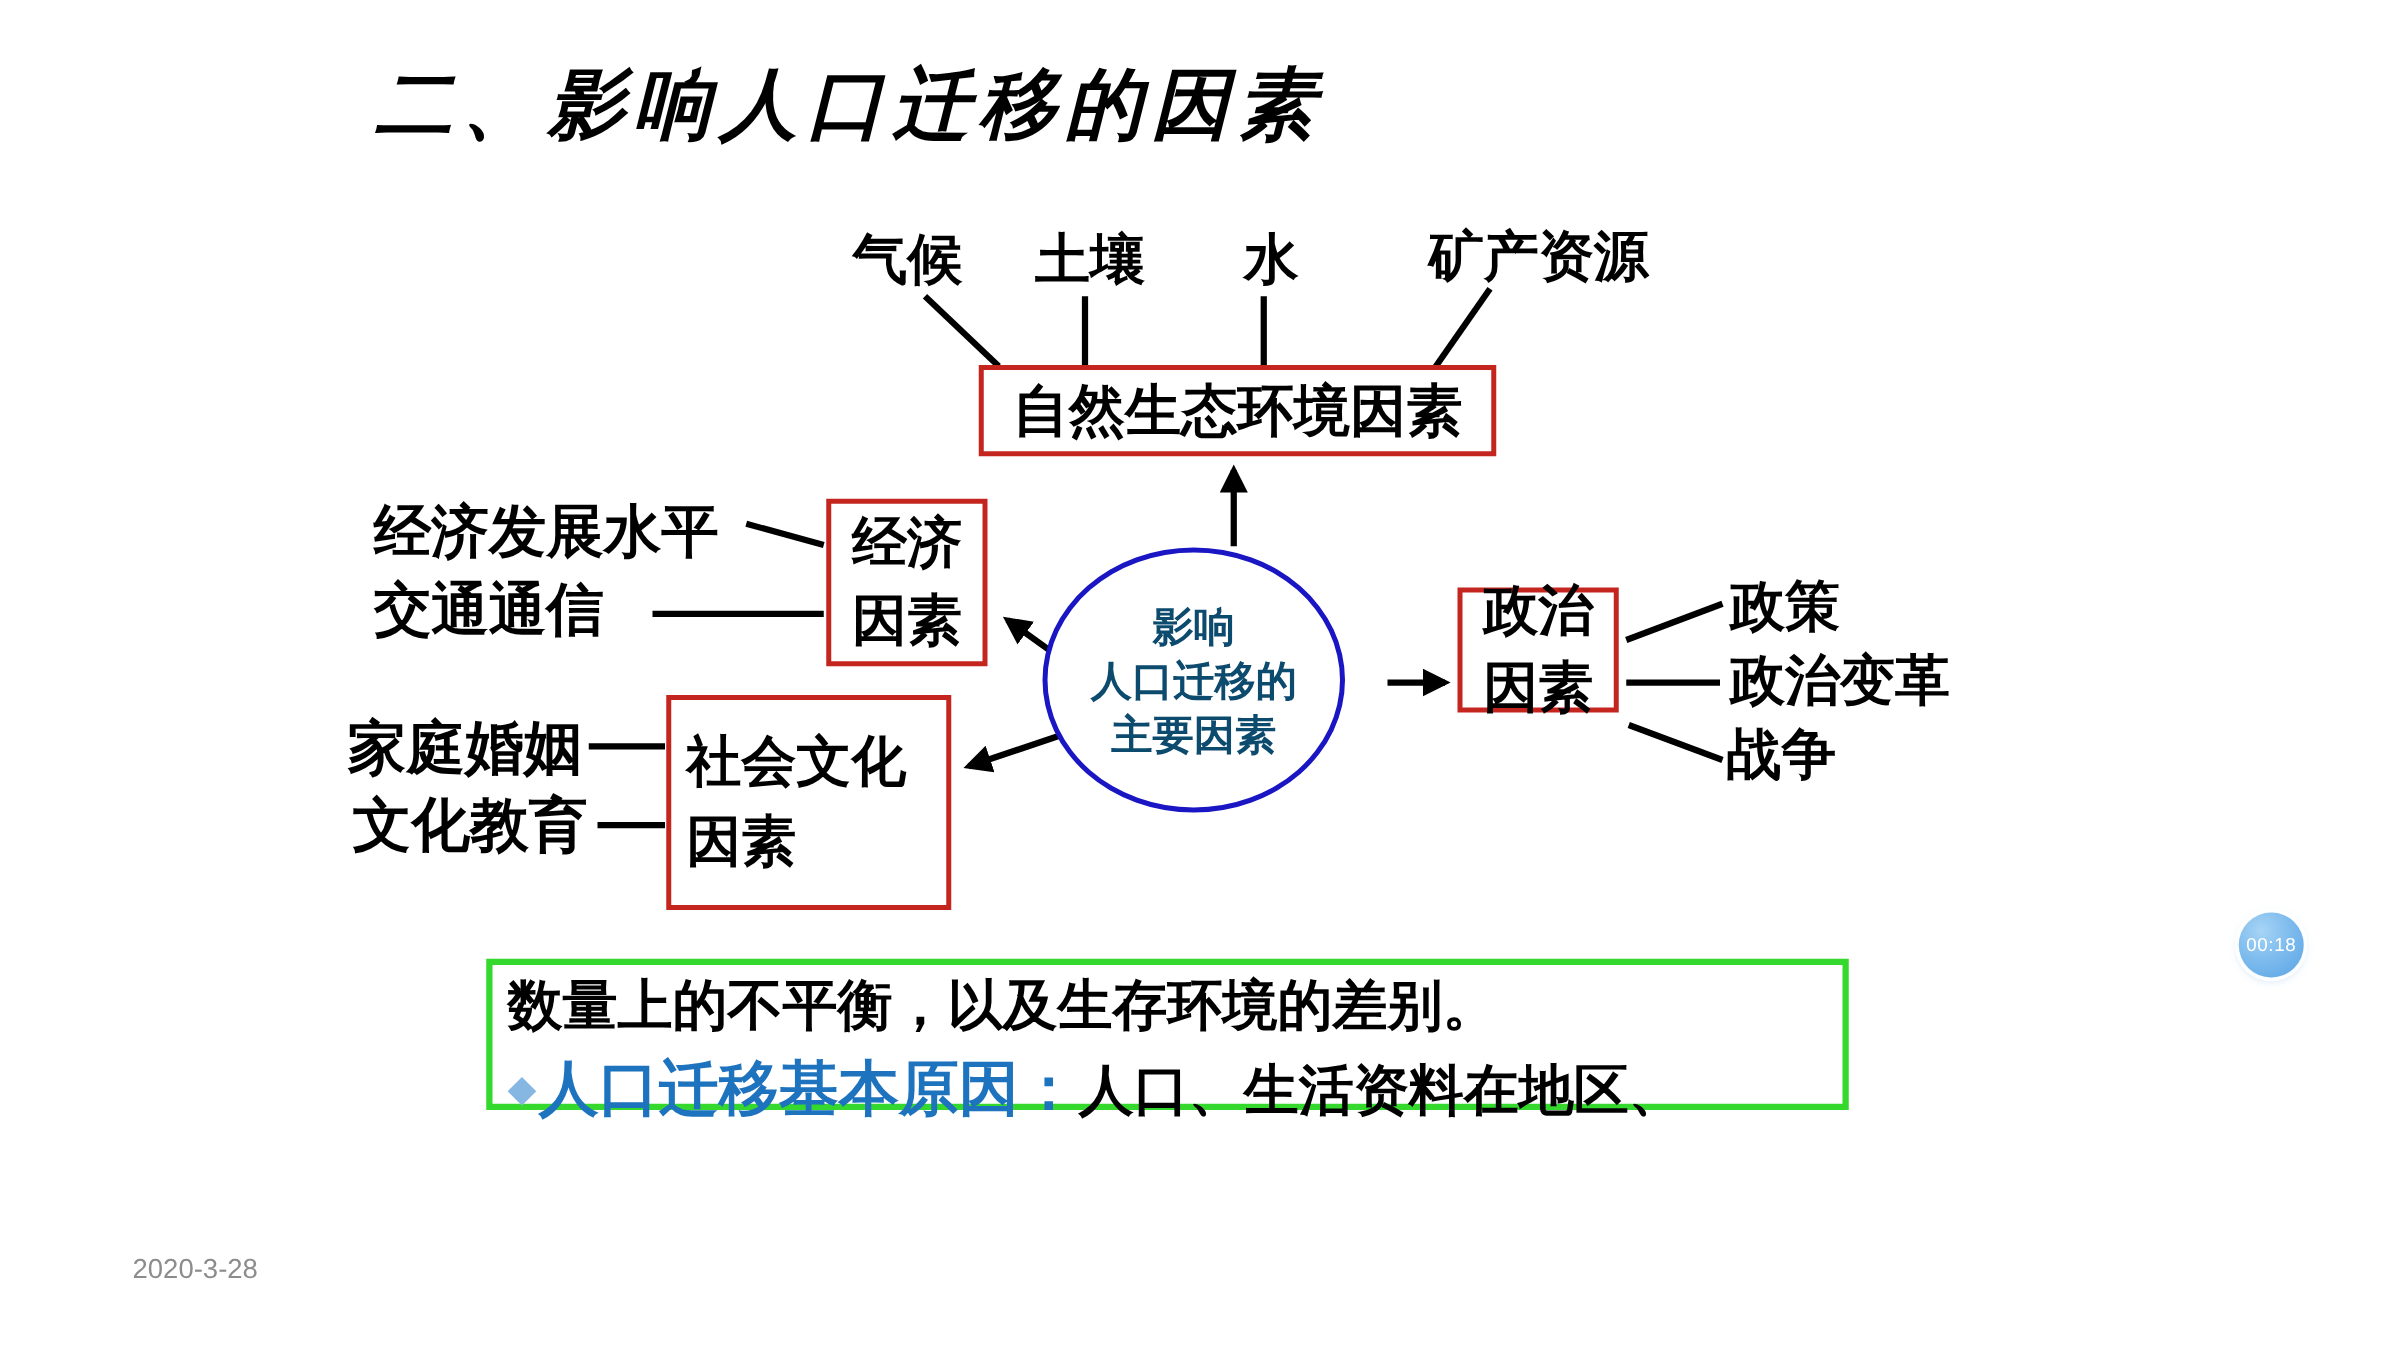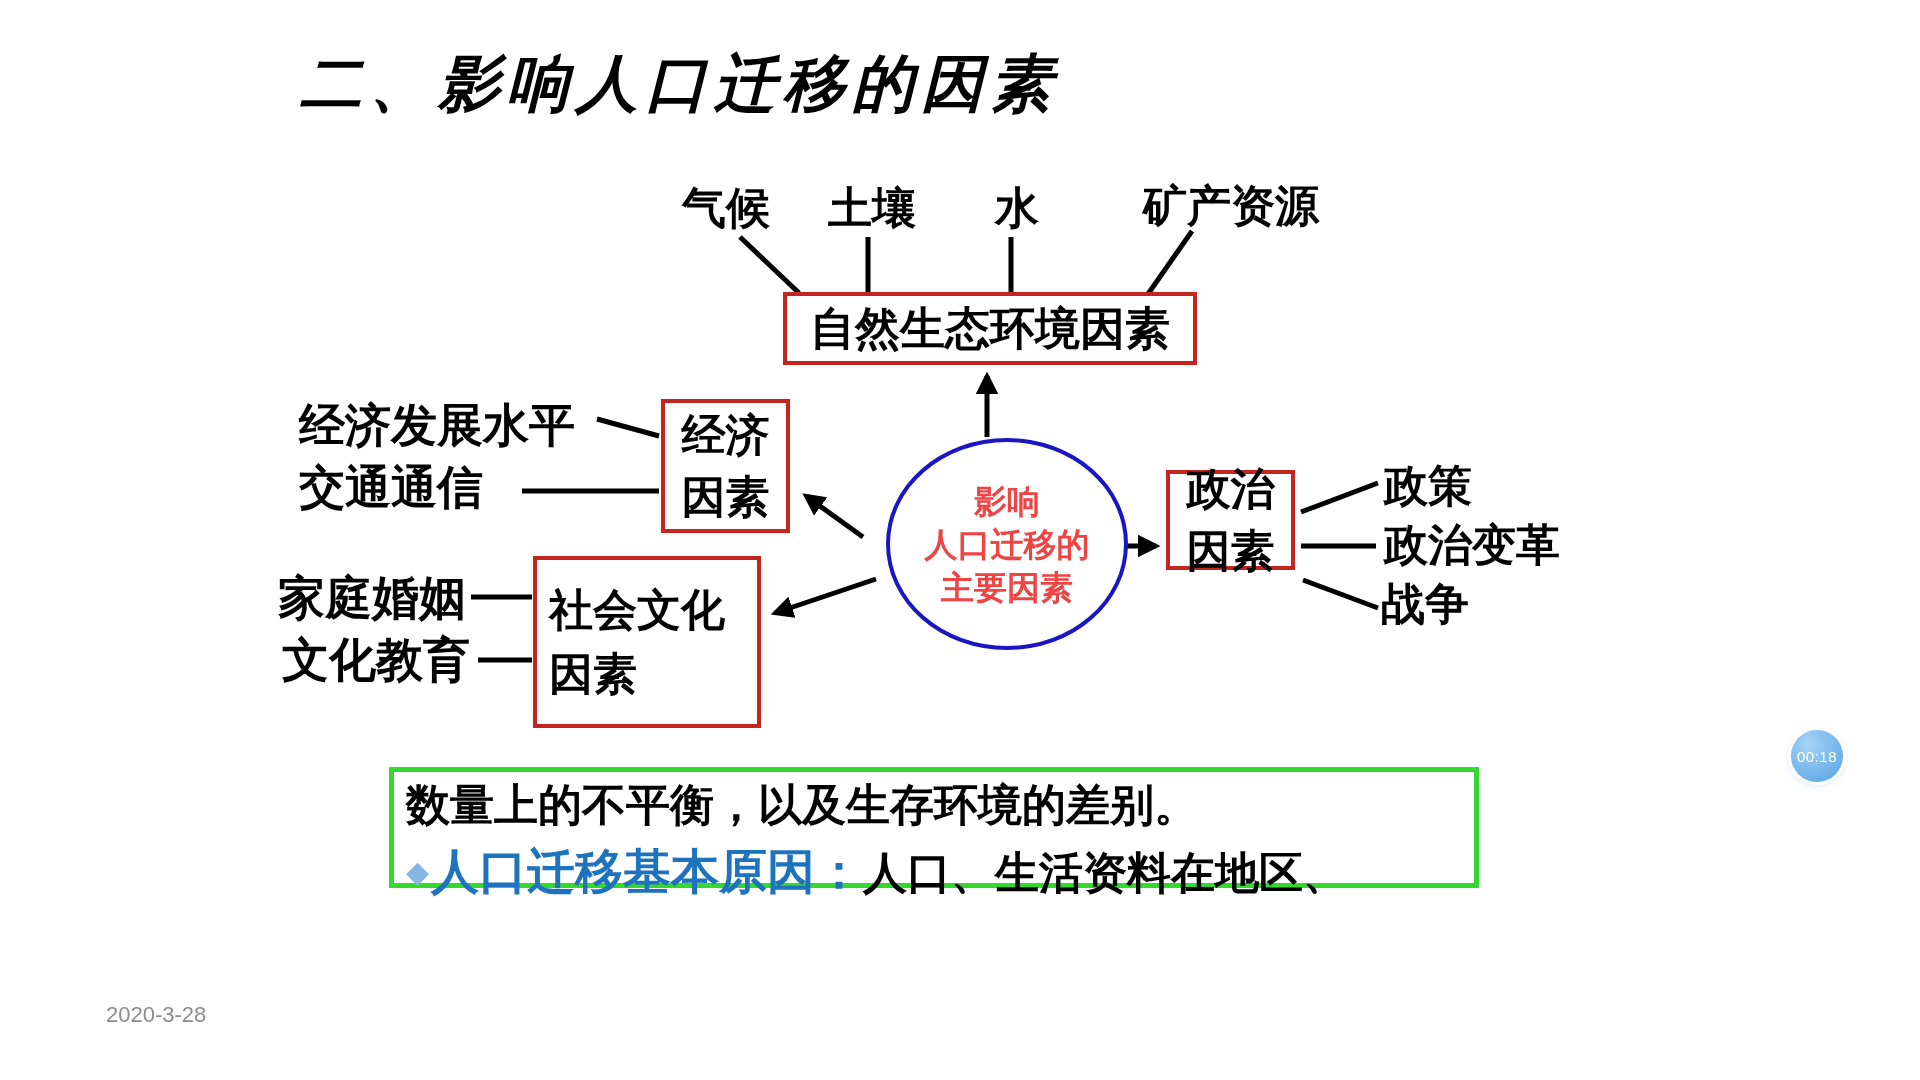--- a/index.html
+++ b/index.html
@@ -27,24 +27,24 @@
   .redbox.col{flex-direction:column;font-size:44px;line-height:62px;}
   .redbox.economic{left:661px;top:399px;width:129px;height:134px;}
   .redbox.political{left:1166px;top:470px;width:129px;height:100px;}
   .redbox.social{
     left:533px;top:556px;width:228px;height:172px;
     flex-direction:column;align-items:flex-start;justify-content:center;
     padding-left:12px;font-size:44px;line-height:64px;
   }
   
   .ellipse{
-    left:886px;top:438px;width:242px;height:212px;box-sizing:border-box;
+    left:834px;top:438px;width:242px;height:212px;box-sizing:border-box;
     border:4px solid #1a16c4;border-radius:50%;background:#fff;
     display:flex;flex-direction:column;align-items:center;justify-content:center;
-    color:#ef4444;font-weight:bold;font-size:33px;line-height:43px;text-align:center;
+    color:#0c4a6e;font-weight:bold;font-size:33px;line-height:43px;text-align:center;
   }
   
   svg.connectors{position:absolute;left:0;top:0;pointer-events:none;}
   svg.connectors line{stroke:#000;stroke-width:5;}
   
   .notebox{
     left:389px;top:767px;width:1090px;height:121px;box-sizing:border-box;
     border:5px solid #35d92e;background:#fff;padding:4px 10px 0 12px;
   }
   .note-line{white-space:nowrap;line-height:57px;}

